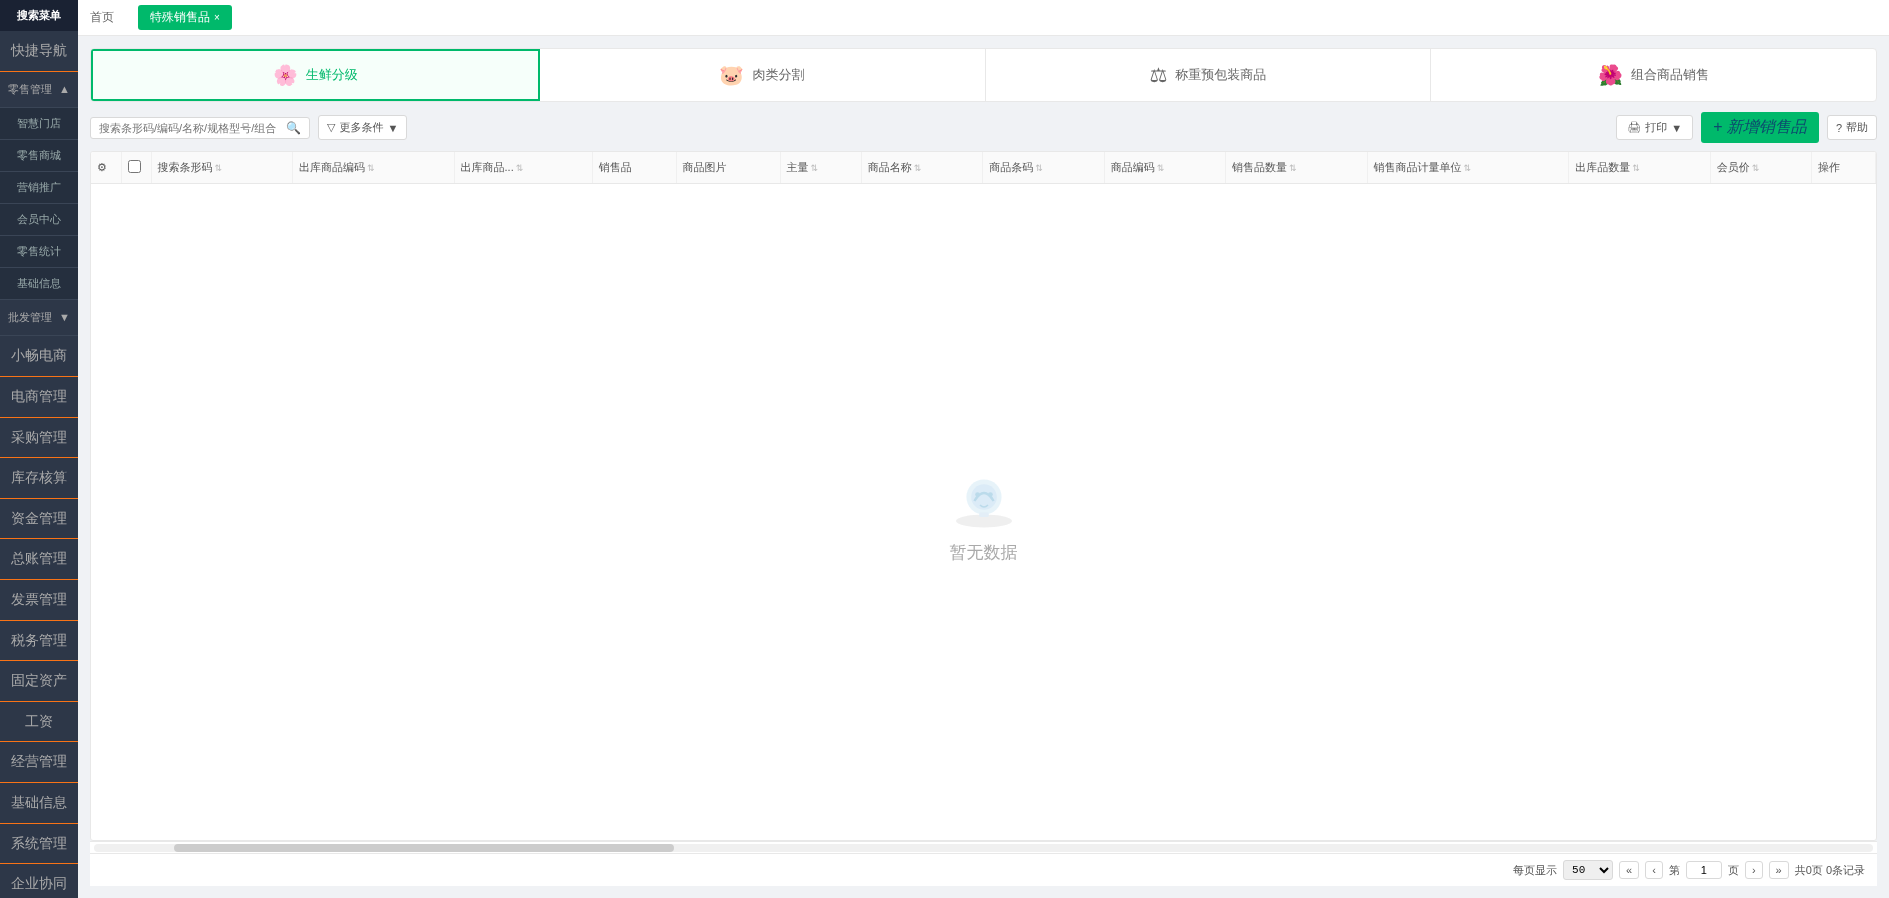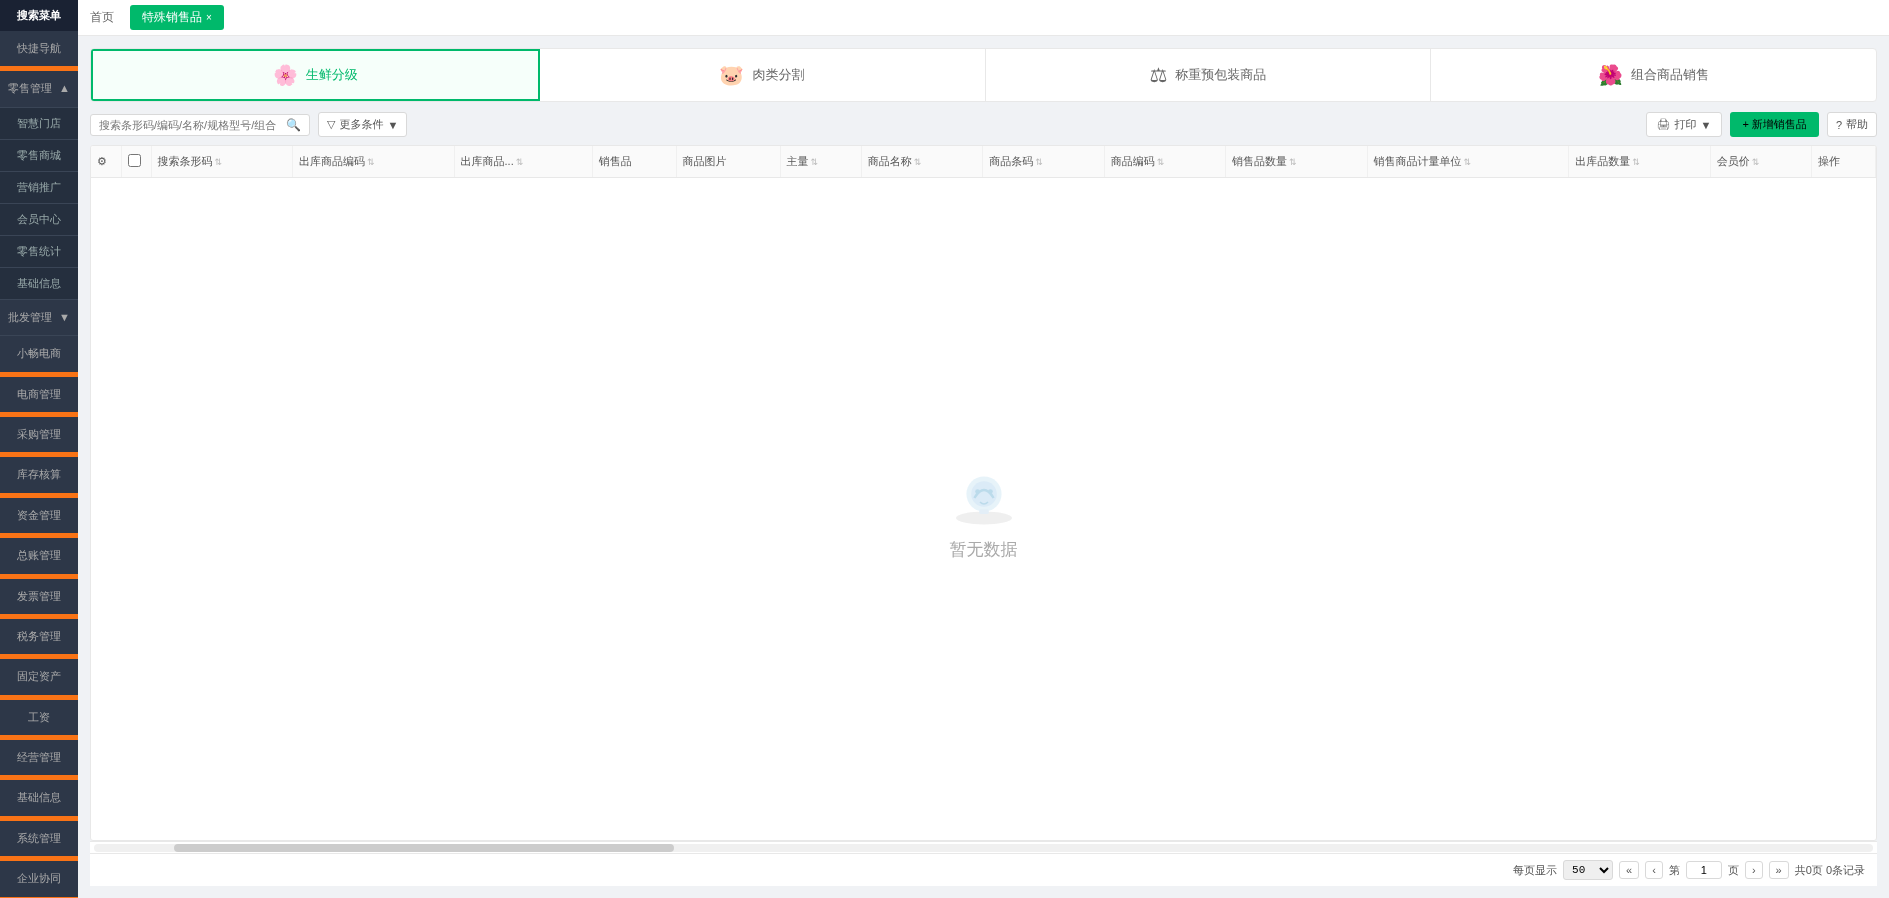--- a/index.html
+++ b/index.html
@@ -27,23 +27,23 @@
       height: 36px;
       display: flex;
       align-items: center;
       justify-content: center;
     }
     .sidebar-item {
       padding: 10px 4px;
       text-align: center;
       cursor: pointer;
       color: #aaa;
-      font-size: 11px;
+      font-size: 14px;
       line-height: 1.4;
-      border-bottom: 5px solid #f97316;
+      border-bottom: 1px solid #f97316;
     }
     .sidebar-section {
       padding: 10px 8px;
       text-align: center;
       cursor: pointer;
       color: #aaa;
       font-size: 11px;
       line-height: 1.4;
       border-bottom: 1px solid #3a4556;
       display: flex;
@@ -76,21 +76,21 @@
     }
 
     
     .topbar {
       background: #fff;
       border-bottom: 1px solid #e8e8e8;
       padding: 0 12px;
       height: 36px;
       display: flex;
       align-items: center;
-      gap: 16px;
+      gap: 24px;
       flex-shrink: 0;
     }
     .topbar-home {
       color: #666;
       font-size: 12px;
       cursor: pointer;
     }
     .topbar-tab {
       background: #00b96b;
       color: #fff;
@@ -201,25 +201,26 @@
       cursor: pointer;
       font-size: 11px;
       color: #555;
     }
     .add-btn {
       display: flex;
       align-items: center;
       gap: 4px;
       padding: 5px 12px;
       background: #00b96b;
-      color: #000000;
+      color: #0c4a6e;
       border: none;
       border-radius: 3px;
       cursor: pointer;
-      font-size: 11px;
+      font-size: 16px;
+      font-style: italic;
     }
     .help-btn {
       display: flex;
       align-items: center;
       gap: 4px;
       padding: 4px 8px;
       border: 1px solid #d9d9d9;
       border-radius: 3px;
       background: #fff;
       cursor: pointer;

